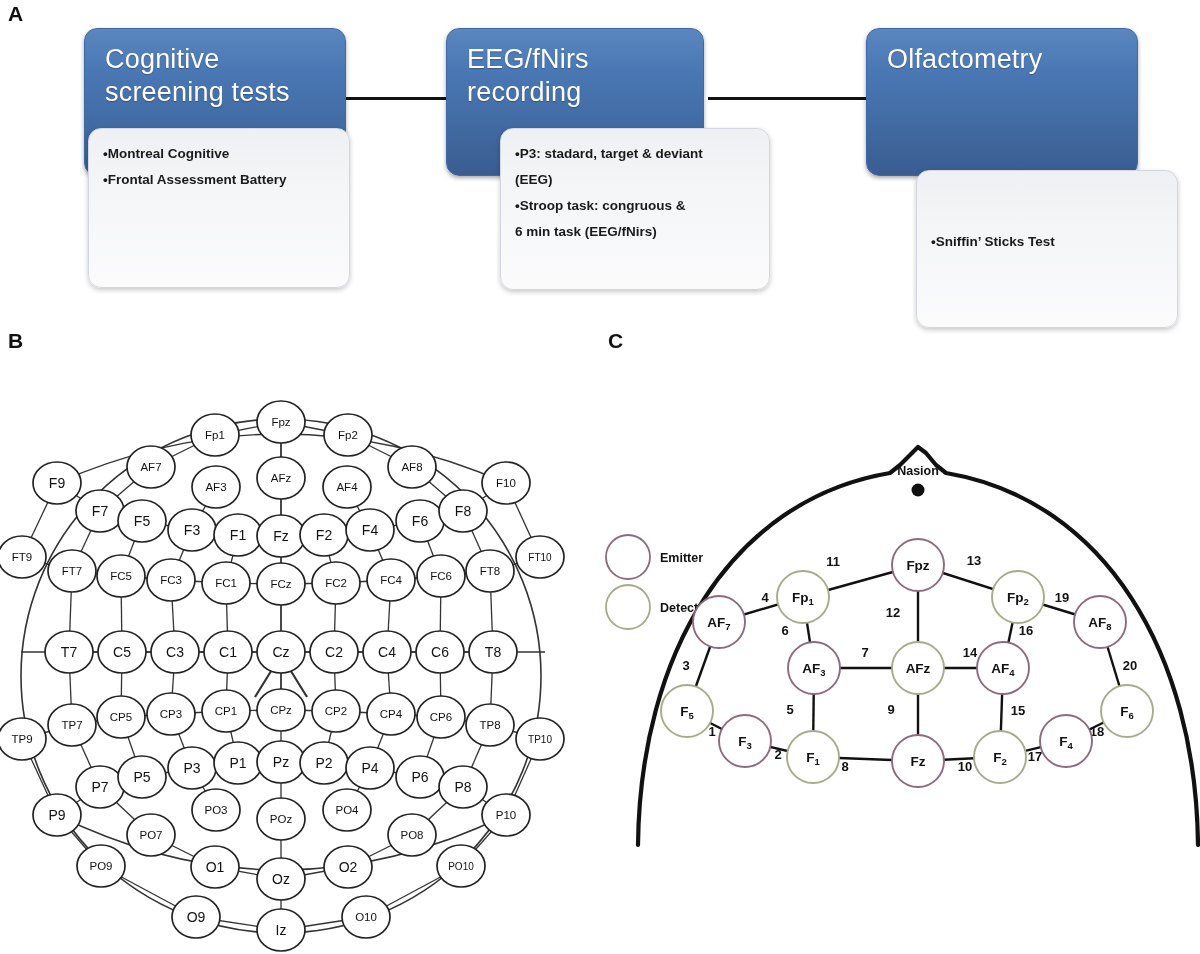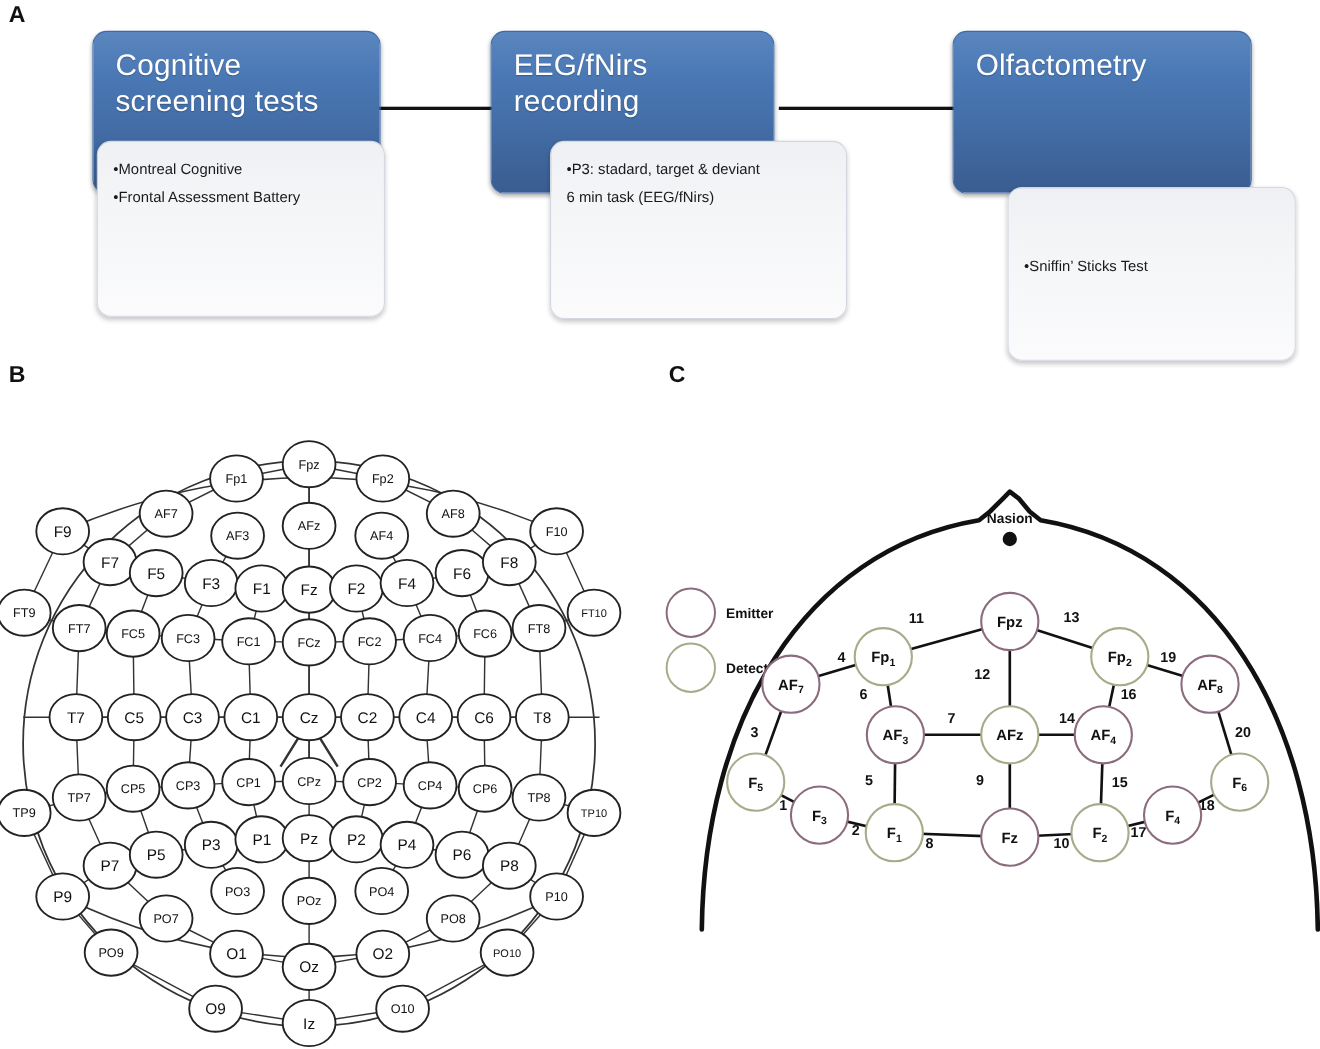--- a/index.html
+++ b/index.html
@@ -15,21 +15,21 @@
             background:linear-gradient(180deg,#5b86bf 0%,#4a78b4 28%,#40689f 72%,#3a5c91 100%);
             box-shadow:0 2px 4px rgba(0,0,0,.35);
             border:1px solid #3d6aa6;
             color:#fff;box-sizing:border-box;padding:14px 0 0 20px;}
   .blue-box .bb-title{font-size:27px;line-height:1.22;font-weight:400;
             letter-spacing:.2px;text-shadow:0 1px 1px rgba(0,0,0,.25);}
   .white-box{position:absolute;border-radius:13px;box-sizing:border-box;
             background:linear-gradient(180deg,#eef0f3 0%,#f4f5f7 34%,#fbfbfc 100%);
             border:1px solid #d3d8e0;box-shadow:0 2px 5px rgba(0,0,0,.22);
             padding:12px 14px 10px 14px;}
-  .white-box .bullets{font-size:13.5px;font-weight:normal;line-height:1.92;color:#1a1a1a;}
+  .white-box .bullets{font-size:13.5px;font-weight:bold;line-height:1.92;color:#1a1a1a;}
   .white-box .bullets div{white-space:pre-wrap;}
 
   
   #panelB{position:absolute;left:0;top:325px;width:600px;height:629px;}
   #eegsvg{position:absolute;left:0;top:0;}
 
   
   #panelC{position:absolute;left:600px;top:325px;width:600px;height:629px;}
   #nirssvg{position:absolute;left:0;top:0;}
 </style>
@@ -53,20 +53,22 @@
     </div>
   </div>
 
   <div class="blue-box" style="left:446px;top:28px;width:258px;height:148px;">
     <div class="bb-title">EEG/fNirs
 recording</div>
   </div>
   <div class="white-box" style="left:500px;top:128px;width:270px;height:162px;">
     <div class="bullets">
       <div>•P3: stadard, target &amp; deviant</div>
+      <div>(EEG)</div>
+      <div>•Stroop task: congruous &amp;</div>
       <div>6 min task (EEG/fNirs)</div>
     </div>
   </div>
 
   <div class="blue-box" style="left:866px;top:28px;width:272px;height:148px;">
     <div class="bb-title">Olfactometry</div>
   </div>
   <div class="white-box" style="left:916px;top:128px;width:262px;height:158px;padding-top:58px;margin-top:42px;">
     <div class="bullets">
       <div>•Sniffin’ Sticks Test</div>

